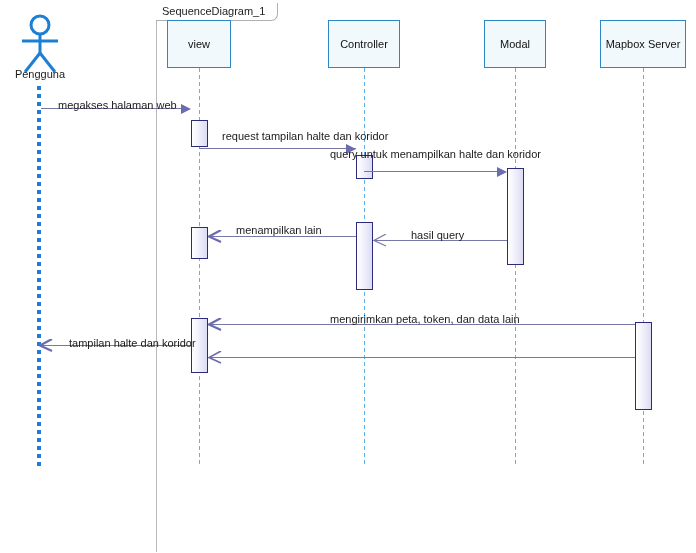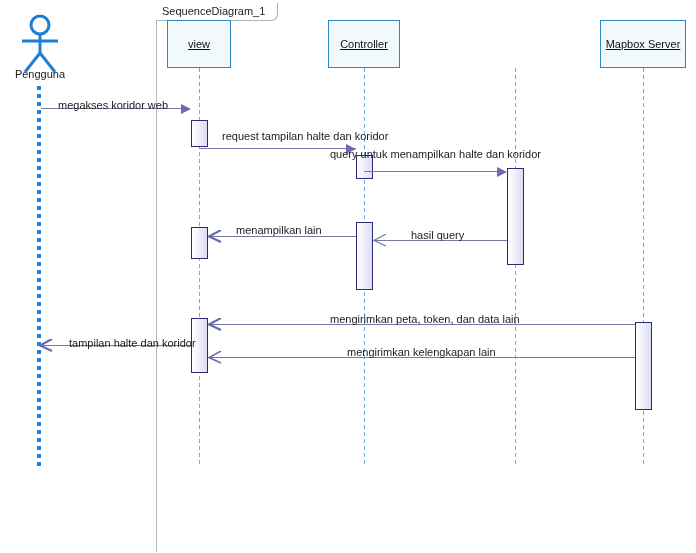--- a/index.html
+++ b/index.html
@@ -51,21 +51,20 @@
   .head{
     position:absolute;
     height:48px;
     border:1px solid #2e86c4;
     background:#f2f9fd;
     box-sizing:border-box;
     display:flex;align-items:center;justify-content:center;
   }
   .head span{
     font-size:11px;color:#111;
-    text-decoration:underline;
     white-space:nowrap;
   }
   .lifeline{
     position:absolute;width:1px;
     background-image:linear-gradient(#5fb3e8 55%, rgba(255,255,255,0) 0%);
     background-size:1px 7px;background-repeat:repeat-y;
   }
 
   
   .bar{
@@ -115,38 +114,41 @@
   <div class="head" style="left:167px;top:20px;width:64px;">
     <span>view</span>
   </div>
   <div class="lifeline" style="left:199px;top:68px;height:398px;"></div>
 
   <div class="head" style="left:328px;top:20px;width:72px;">
     <span>Controller</span>
   </div>
   <div class="lifeline" style="left:364px;top:68px;height:398px;"></div>
 
+  <div class="head" style="left:484px;top:20px;width:62px;">
+    <span>Modal</span>
+  </div>
   <div class="lifeline" style="left:515px;top:68px;height:398px;"></div>
 
   <div class="head" style="left:600px;top:20px;width:86px;">
     <span>Mapbox Server</span>
   </div>
   <div class="lifeline" style="left:643px;top:68px;height:398px;"></div>
 
   <div class="bar" style="left:191px;top:120px;height:27px;"></div>
   <div class="bar" style="left:191px;top:227px;height:32px;"></div>
   <div class="bar" style="left:191px;top:318px;height:55px;"></div>
   <div class="bar" style="left:356px;top:155px;height:24px;"></div>
   <div class="bar" style="left:356px;top:222px;height:68px;"></div>
   <div class="bar" style="left:507px;top:168px;height:97px;"></div>
   <div class="bar" style="left:635px;top:322px;height:88px;"></div>
 
   <div class="msg-line" style="left:41px;top:108px;width:142px;"></div>
   <div class="arrow-solid-r" style="left:181px;top:104px;"></div>
-  <div class="msg-label" style="left:58px;top:99px;">megakses koridor web</div>
+  <div class="msg-label" style="left:58px;top:99px;">megakses halaman web</div>
 
   <div class="msg-line" style="left:199px;top:148px;width:157px;"></div>
   <div class="arrow-solid-r" style="left:346px;top:144px;"></div>
   <div class="msg-label" style="left:200px;top:130px;padding-left:22px;">request tampilan halte dan koridor</div>
 
   <div class="msg-line" style="left:364px;top:171px;width:141px;"></div>
   <div class="arrow-solid-r" style="left:497px;top:167px;"></div>
   <div class="msg-label" style="left:330px;top:148px;">query untuk menampilkan halte dan koridor</div>
 
   <div class="msg-line" style="left:375px;top:240px;width:132px;"></div>
@@ -180,15 +182,14 @@
       </svg>
   </div>
   <div class="msg-label" style="left:69px;top:337px;">tampilan halte dan koridor</div>
 
   <div class="msg-line" style="left:210px;top:357px;width:425px;"></div>
   <div class="arrow-open-l" style="left:208px;top:351px;">
     <svg width="14" height="13" viewBox="0 0 14 13">
         <polyline points="13,0 1,6.5 13,12" fill="none" stroke="#6b6bb0" stroke-width="1.6"></polyline>
       </svg>
   </div>
-  <div class="msg-label" style="left:347px;top:346px;">mengirimkan kelengkapan lain</div>
 
 </div>
 
 </body></html>

